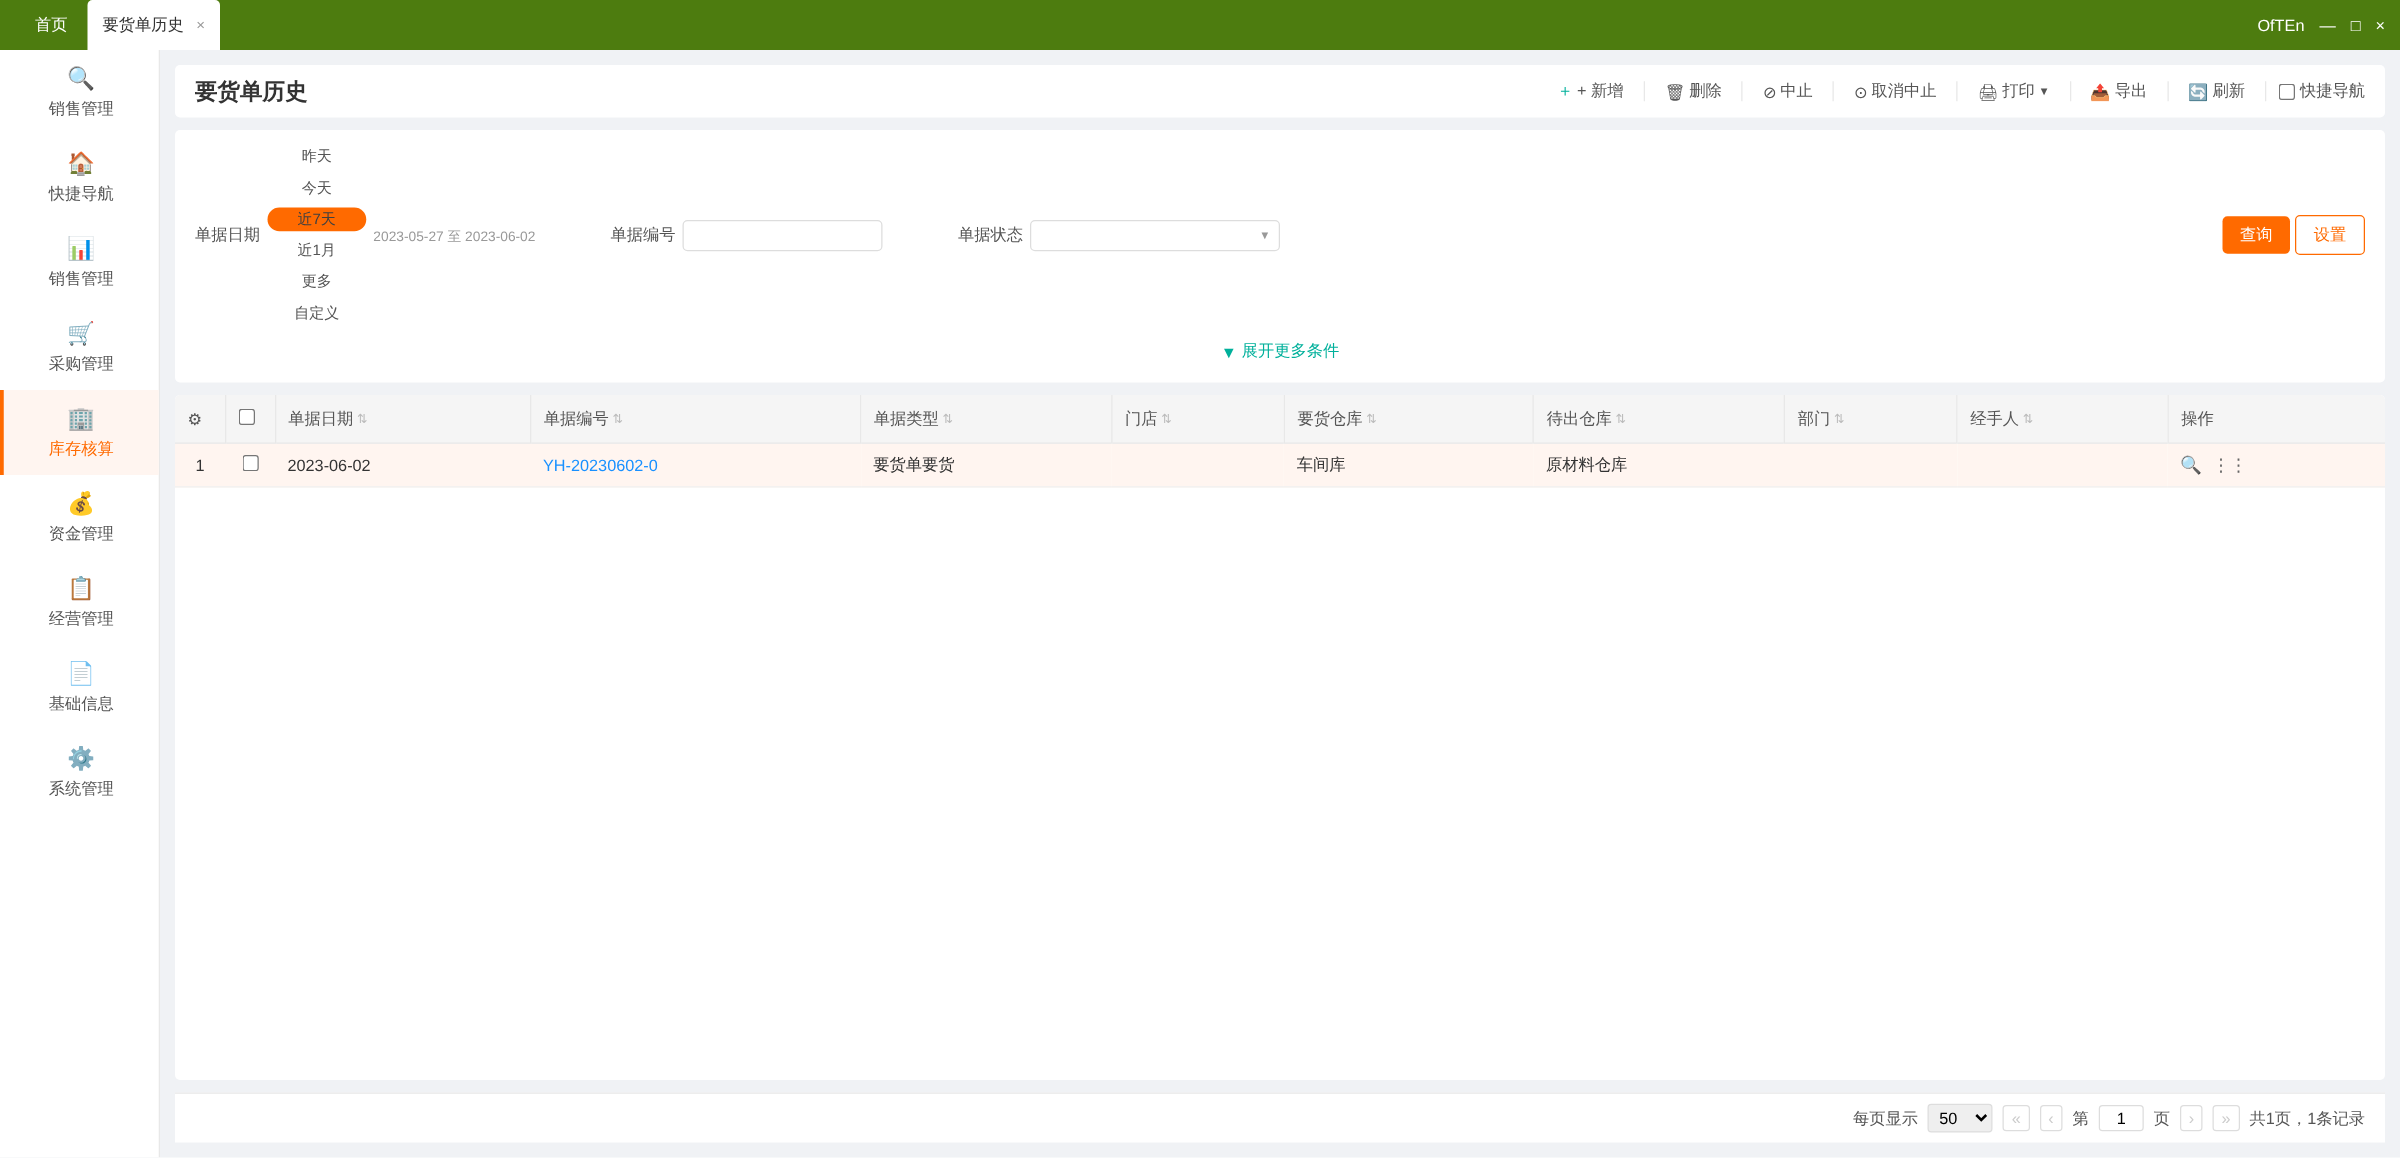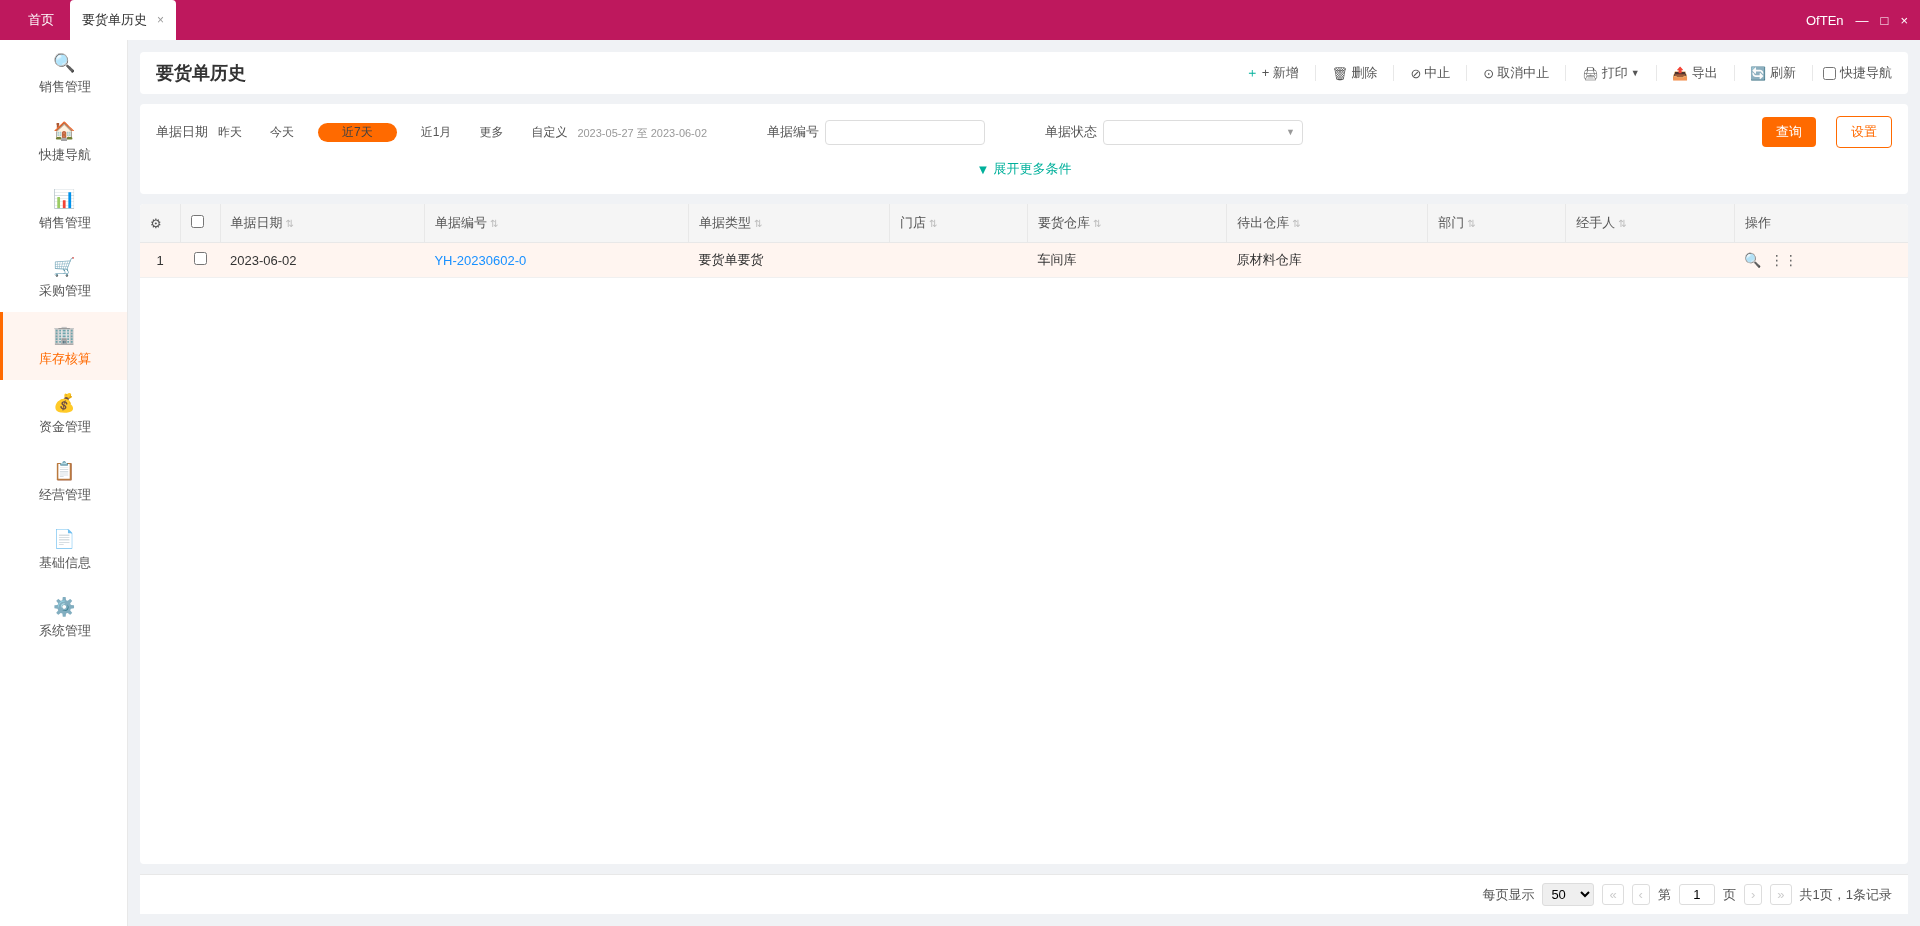--- a/index.html
+++ b/index.html
@@ -1,20 +1,20 @@
 <!DOCTYPE html>
 <html><head>
   <meta charset="utf-8">
   <style>
     * { box-sizing: border-box; margin: 0; padding: 0; font-family: 'Microsoft YaHei', Arial, sans-serif; font-size: 13px; }
     body { background: #f0f2f5; display: flex; flex-direction: column; height: 926px; overflow: hidden; }
 
     
     .top-bar {
-      background: #be185d;
+      background: #4d7c0f;
       height: 40px;
       display: flex;
       align-items: center;
       padding: 0 12px;
       color: white;
       flex-shrink: 0;
     }
     .top-bar .tab-home {
       padding: 0 16px;
       height: 40px;
@@ -172,22 +172,23 @@
       align-items: center;
       gap: 6px;
     }
     .filter-label {
       color: #555;
       font-size: 13px;
       white-space: nowrap;
     }
     .date-shortcuts {
       display: flex;
-      gap: 20px;
-      align-items: center;
+      gap: 6px;
+      align-items: center;
+      flex-direction: column;
     }
     .date-shortcut {
       color: #555;
       cursor: pointer;
       font-size: 12px;
       padding: 1px 4px;
     }
     .date-shortcut.active {
       background: #ff6a00;
       color: #404040;
@@ -480,21 +481,21 @@
           <div class="select-wrapper">
             <select class="filter-select">
               <option value=""></option>
               <option value="pending">待审核</option>
               <option value="approved">已审核</option>
               <option value="stopped">已中止</option>
             </select>
           </div>
         </div>
 
-        <div style="margin-left:auto;display:flex;gap:20px;align-items:center;">
+        <div style="margin-left:auto;display:flex;gap:4px;align-items:center;">
           <button class="btn-primary">查询</button>
           <button class="btn-setting">设置</button>
         </div>
       </div>
 
       <div class="expand-more">
         <span>▼</span>
         <span>展开更多条件</span>
       </div>
     </div>

